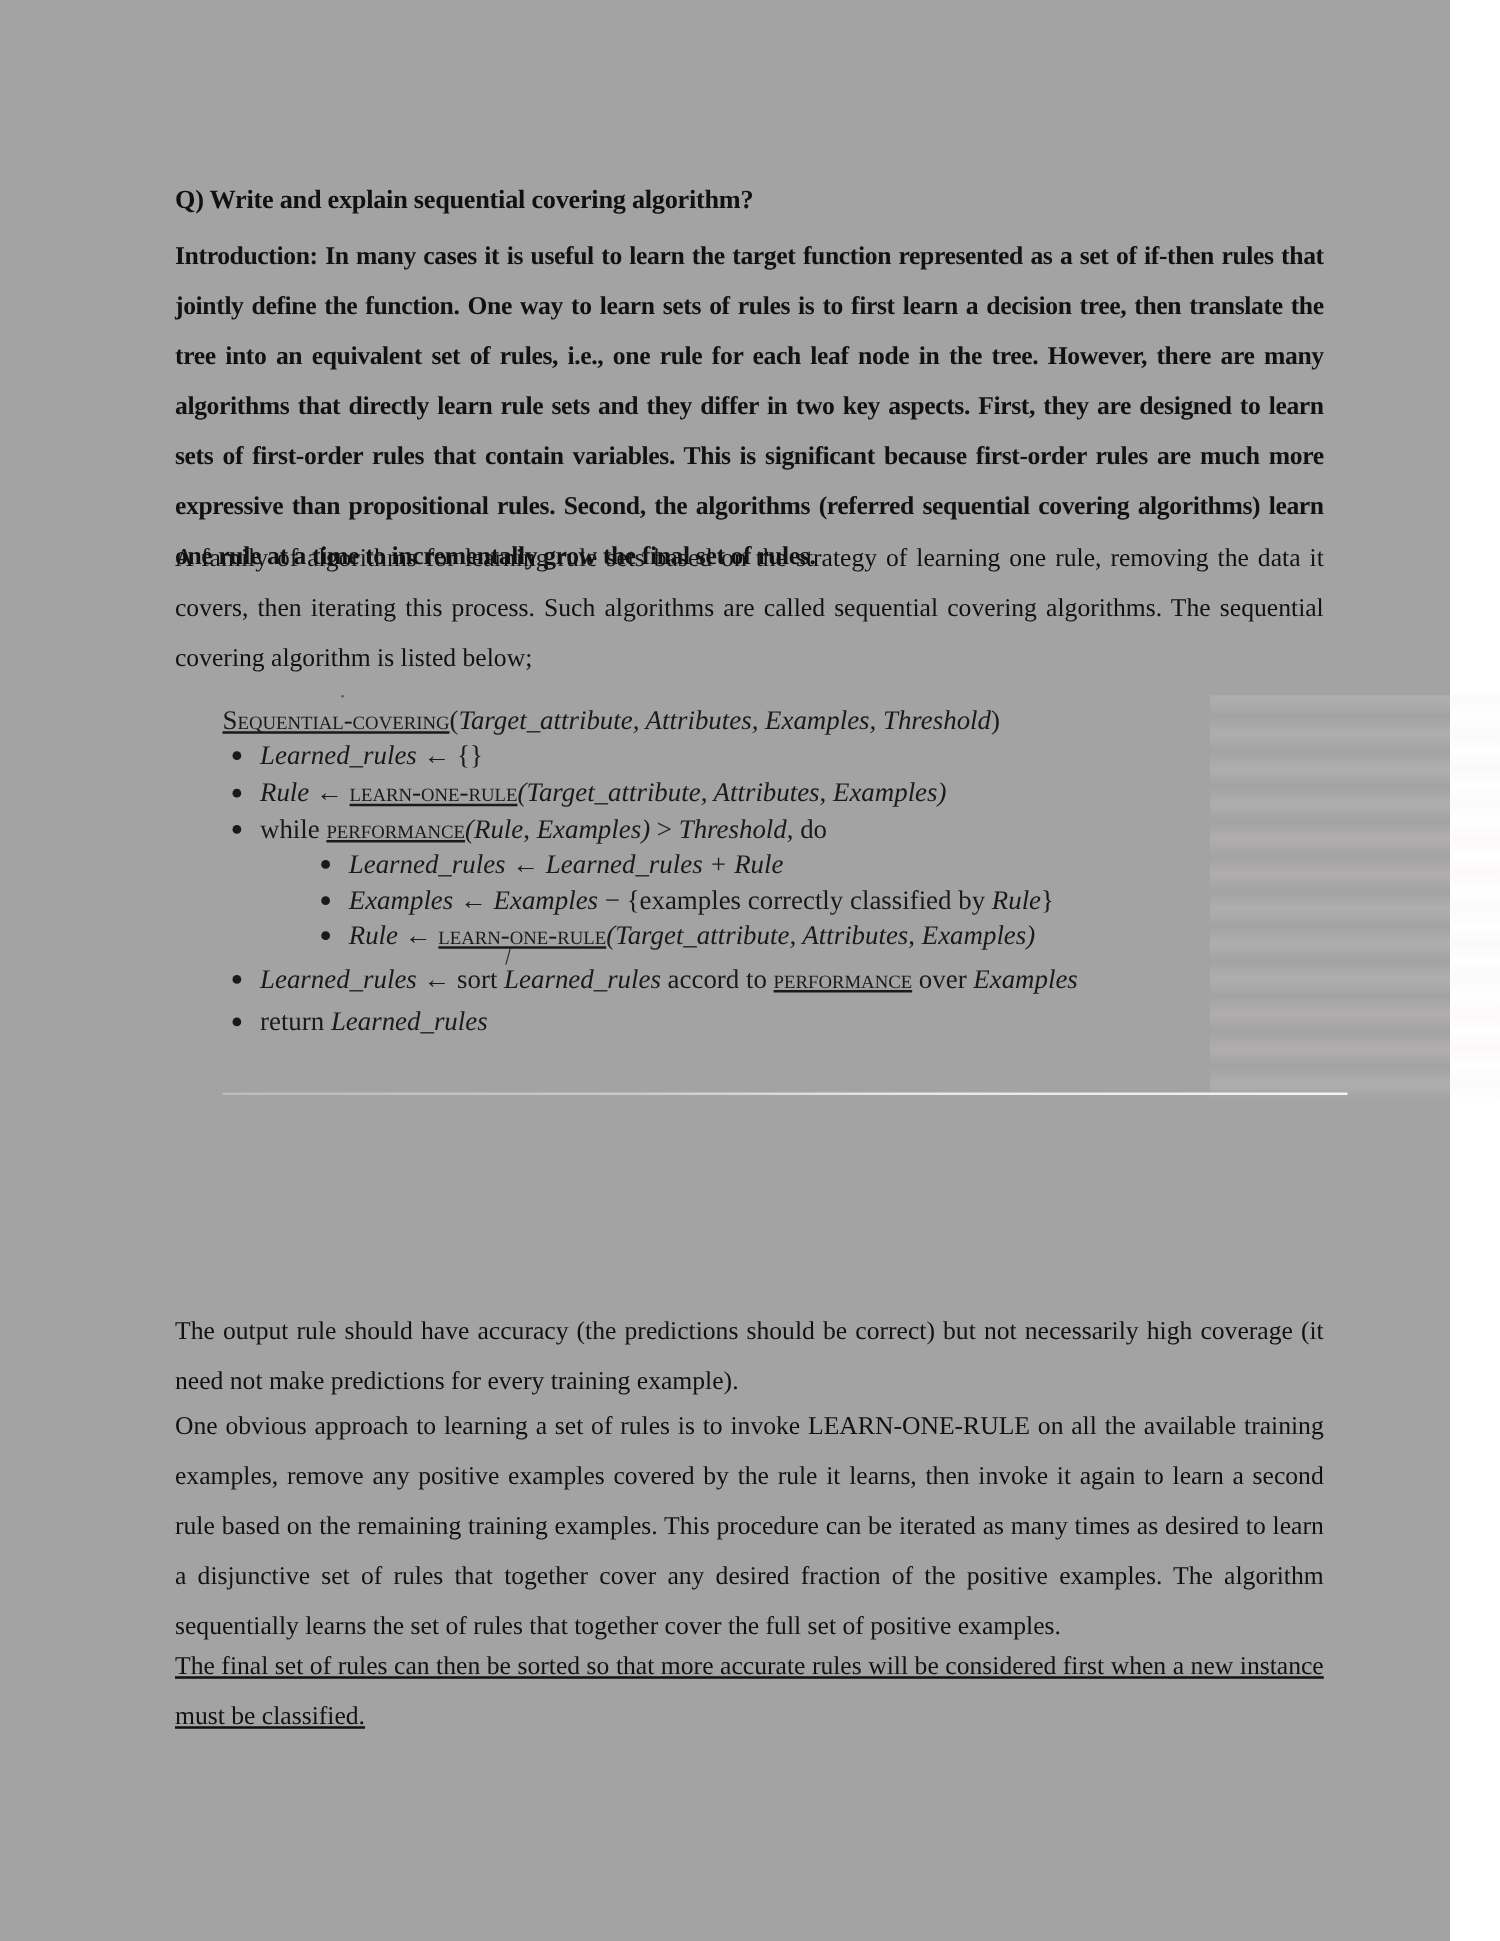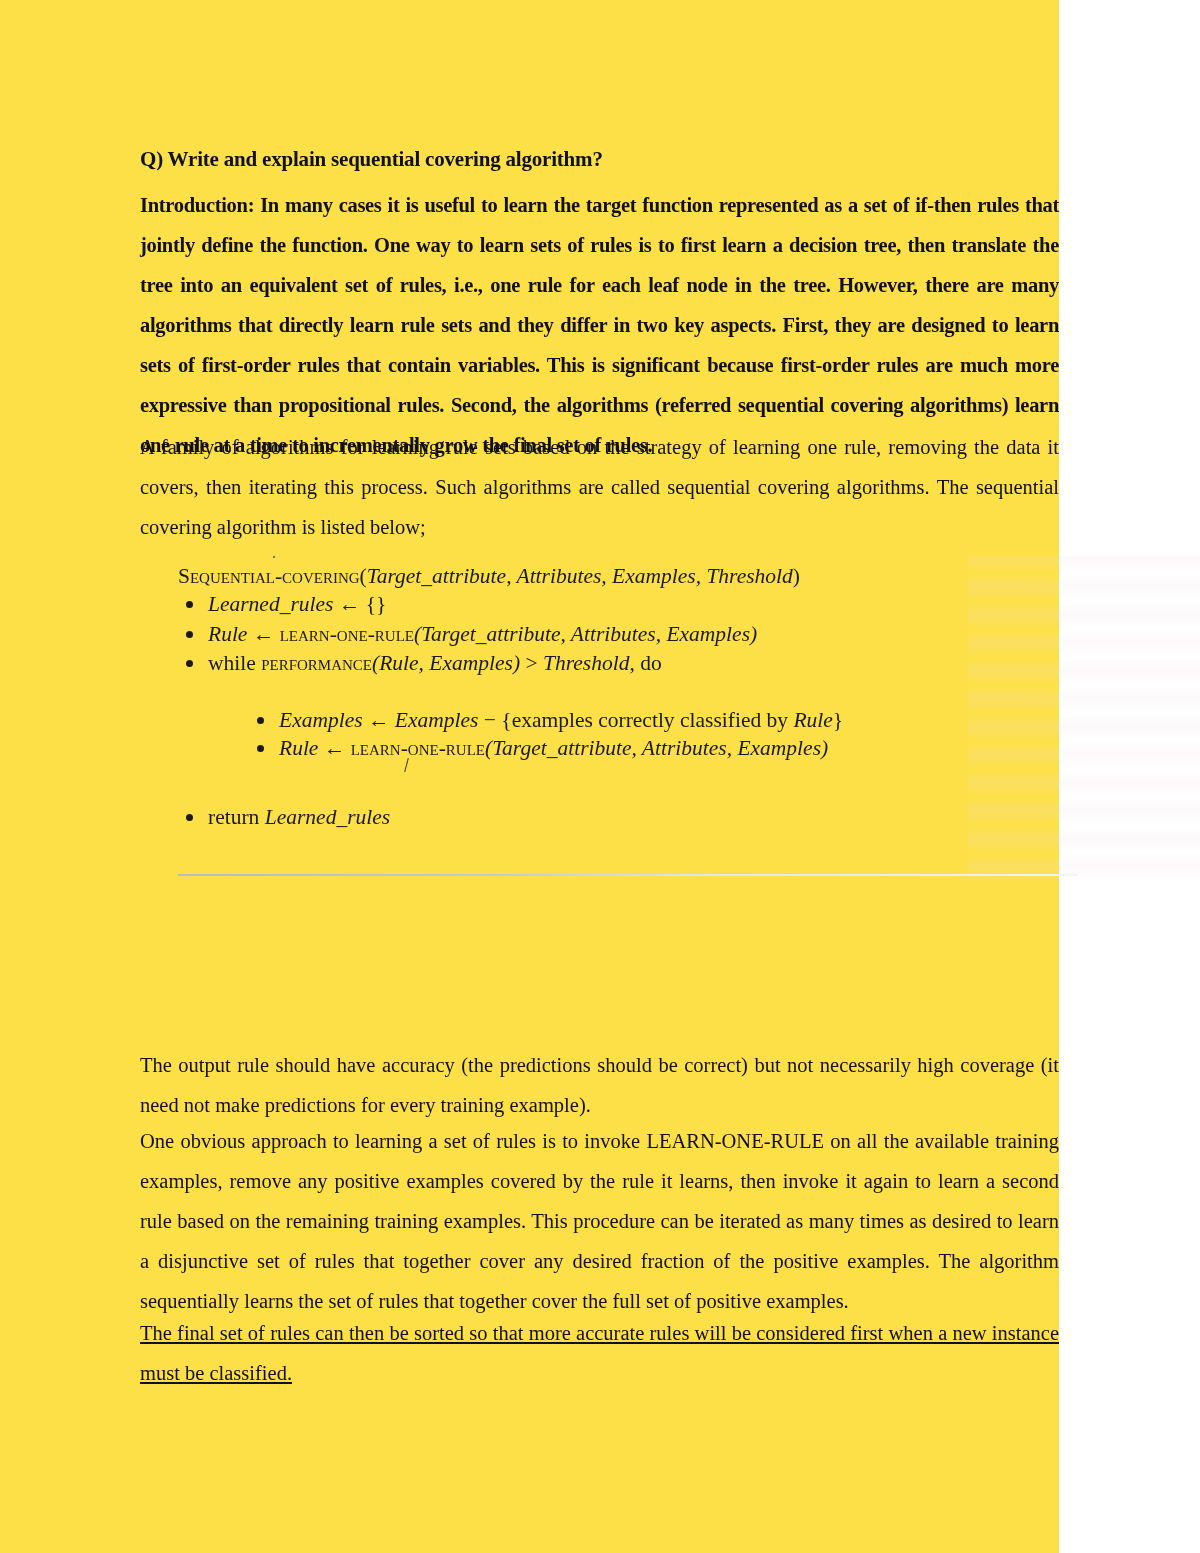--- a/index.html
+++ b/index.html
@@ -1,36 +1,36 @@
 <!DOCTYPE html>
 <html><head>
 <meta charset="utf-8">
 <style>
   html, body { margin: 0; padding: 0; background: #ffffff; }
   body { width: 1200px; height: 1553px; position: relative; overflow: hidden; color: #111; }
-  .page { position: absolute; left: 0; top: 0; width: 1059px; height: 1553px; background: #fde047; }
+  .page { position: absolute; left: 0; top: 0; width: 1160px; height: 1553px; background: #a3a3a3; }
   .serif { font-family: "Liberation Serif", "DejaVu Serif", serif; }
   .q-title { position: absolute; left: 140px; top: 147px; font-size: 21px; font-weight: bold; letter-spacing: -0.2px; }
   .para { position: absolute; left: 140px; width: 919px; font-size: 20.5px; line-height: 40px; text-align: justify; }
   .para.bold { font-weight: bold; letter-spacing: -0.3px; }
   .intro { top: 185px; }
   .p-family { top: 427px; }
   .p-observe { top: 943px; }
   .p-output { top: 1045px; }
   .p-obvious { top: 1121px; }
   .p-final { top: 1313px; text-decoration: underline; }
 
   .algo { position: absolute; left: 178px; top: 556px; width: 900px; height: 325px; }
   .algo .ghost { position: absolute; left: 790px; top: 0; width: 290px; height: 325px;
     background: repeating-linear-gradient(0deg, rgba(230,215,215,0.0) 0px, rgba(235,220,220,0.18) 14px, rgba(255,255,255,0) 28px); }
   .algo .rule-line { position: absolute; left: 0; top: 318px; width: 900px; height: 2px;
     background: linear-gradient(90deg, #bbb 0%, #c8c8c8 35%, #e6e6e6 60%, #f3f3f3 100%); }
   .algo-line { position: absolute; font-family: "Liberation Serif", "DejaVu Serif", serif; font-size: 21.5px; white-space: nowrap; color: #1a1a1a; }
   .algo-line i { font-style: italic; }
-  .sc { font-variant: small-caps; }
+  .sc { font-variant: small-caps; text-decoration: underline; }
   .bullet { display: inline-block; width: 7px; height: 7px; border-radius: 50%; background: #1a1a1a; margin-right: 15px; vertical-align: middle; position: relative; top: -2px; }
   .l0 { left: 0; top: 8px; }
   .l1 { left: 8px; top: 36px; }
   .l2 { left: 8px; top: 66px; }
   .l3 { left: 8px; top: 95px; text-align: right; }
   .l4 { left: 79px; top: 123px; }
   .l5 { left: 79px; top: 152px; }
   .l6 { left: 79px; top: 180px; }
   .l7 { left: 8px; top: 215px; }
   .l8 { left: 8px; top: 249px; }
@@ -61,31 +61,37 @@
     </div>
 
     <div class="algo-line l2">
       <span class="bullet"></span><i>Rule</i> <span>←</span> <span class="sc">learn-one-rule</span><i>(Target_attribute, Attributes, Examples)</i>
     </div>
 
     <div class="algo-line l3">
       <span class="bullet"></span><span>while</span> <span class="sc">performance</span><i>(Rule, Examples)</i><span> &gt; </span><i>Threshold</i><span>, do</span>
     </div>
 
+    <div class="algo-line l4">
+      <span class="bullet"></span><i>Learned_rules</i> <span>←</span> <i>Learned_rules + Rule</i>
+    </div>
 
     <div class="algo-line l5">
       <span class="bullet"></span><i>Examples</i> <span>←</span> <i>Examples</i><span> − </span><span>{examples correctly classified by </span><i>Rule</i><span>}</span>
     </div>
 
     <div class="algo-line l6">
       <span class="bullet"></span><i>Rule</i> <span>←</span> <span class="sc">learn-one-rule</span><i>(Target_attribute, Attributes, Examples)</i>
     </div>
 
     <div class="tick-mark"></div>
 
+    <div class="algo-line l7">
+      <span class="bullet"></span><i>Learned_rules</i> <span>←</span> <span>sort</span> <i>Learned_rules</i><span> accord to </span><span class="sc">performance</span><span> over </span><i>Examples</i>
+    </div>
 
     <div class="algo-line l8">
       <span class="bullet"></span><span>return</span> <i>Learned_rules</i>
     </div>
 
     <div class="rule-line"></div>
   </div>
 
 
   <div class="para p-output">The output rule should have accuracy (the predictions should be correct) but not necessarily high coverage (it need not make predictions for every training example).</div>

